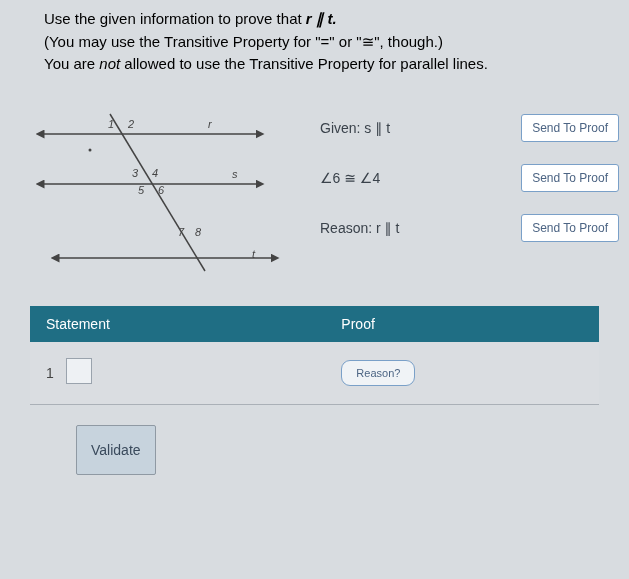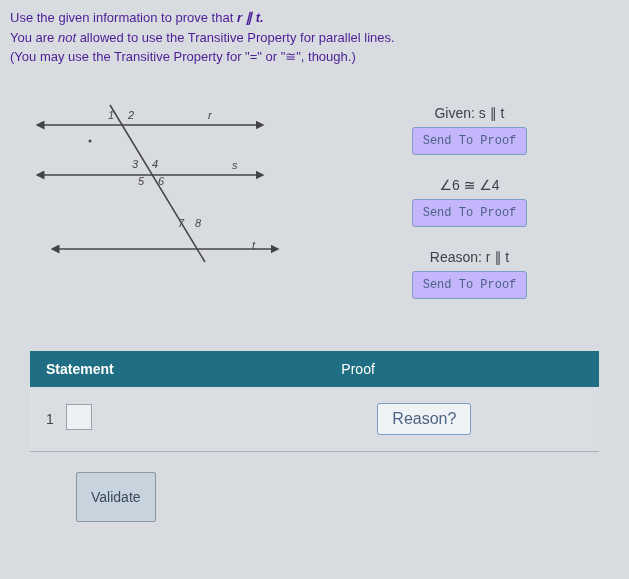--- a/index.html
+++ b/index.html
@@ -7,23 +7,24 @@
     font-family: Arial, sans-serif;
     background: #d8dce0;
     width: 629px;
     height: 579px;
     overflow: hidden;
     position: relative;
     color: #2a2e33;
   }
   .instructions {
     padding: 8px 10px 10px 10px;
-    font-size: 13px;
+    font-size: 15px;
     line-height: 1.5;
-    color: #4c1d95;
+    color: #000000;
+    margin-left: 34px;
   }
   .instructions .bold { font-weight: bold; }
   .instructions .ital { font-style: italic; }
 
   .content-row {
     display: flex;
     padding: 20px 10px 0 30px;
     align-items: flex-start;
     gap: 30px;
   }
@@ -37,51 +38,49 @@
 
   .given-col {
     flex: 1;
     padding-top: 8px;
   }
   .given-row {
     display: flex;
     align-items: center;
     justify-content: space-between;
     margin-bottom: 22px;
-    gap: 6px;
-    flex-direction: column;
+    gap: 18px;
   }
   .given-label {
     font-size: 14px;
     color: #3a424b;
     white-space: nowrap;
   }
   .send-btn {
     border: 1px solid #7aa0c8;
-    background: #c4b5fd;
+    background: #ffffff;
     color: #4c6483;
     font-size: 12px;
     padding: 6px 10px;
     border-radius: 3px;
     cursor: pointer;
     white-space: nowrap;
-    font-family: Liberation Mono, monospace;
   }
 
   .proof-table {
     margin: 30px 30px 0 30px;
   }
   .thead {
     background: #1f6e84;
     color: #fff;
     display: flex;
     padding: 10px 16px;
     font-size: 14px;
   }
-  .th-statement { flex: 0 0 55%; font-weight: bold; }
+  .th-statement { flex: 0 0 55%; }
   .th-reason { flex: 1; }
 
   .trow {
     display: flex;
     align-items: center;
     padding: 16px;
     border-bottom: 1px solid #aab0b7;
     background: rgba(255,255,255,0.05);
   }
   .trow .num { width: 20px; font-size: 14px; color: #444; }
@@ -93,25 +92,24 @@
     height: 26px;
     background: #eef1f4;
     border: 1px solid #9aa3ad;
     display: inline-block;
   }
 
   .reason-btn {
     border: 1px solid #7aa0c8;
     background: #f0f3f6;
     color: #4c6483;
-    font-size: 16px;
+    font-size: 11px;
     padding: 6px 14px;
-    border-radius: 3px;
+    border-radius: 9px;
     cursor: pointer;
-    margin-left: 36px;
   }
 
   .validate-row {
     padding: 20px 0 0 46px;
   }
   .validate-btn {
     border: 1px solid #8f99a3;
     background: #c7d3dd;
     color: #3a4a5c;
     font-size: 14px;
@@ -128,24 +126,24 @@
     color: #444;
   }
 </style>
 </head>
 <body>
 
 <div class="instructions">
   <div>
     <span>Use the given information to prove that </span><span class="ital bold">r ∥ t.</span>
   </div>
+  <div>(You may use the Transitive Property for "=" or "≅", though.)</div>
   <div>
     <span>You are </span><span class="ital">not</span><span> allowed to use the Transitive Property for parallel lines.</span>
   </div>
-  <div>(You may use the Transitive Property for "=" or "≅", though.)</div>
 </div>
 
 <div class="content-row">
 
   <div class="diagram-area">
     <svg width="260" height="170" viewBox="0 0 260 170">
       <defs>
         <marker id="arr" viewBox="0 0 10 10" refX="5" refY="5" markerWidth="6" markerHeight="6" orient="auto-start-reverse">
           <path d="M 0 0 L 10 5 L 0 10 z" fill="#444"></path>
         </marker>

